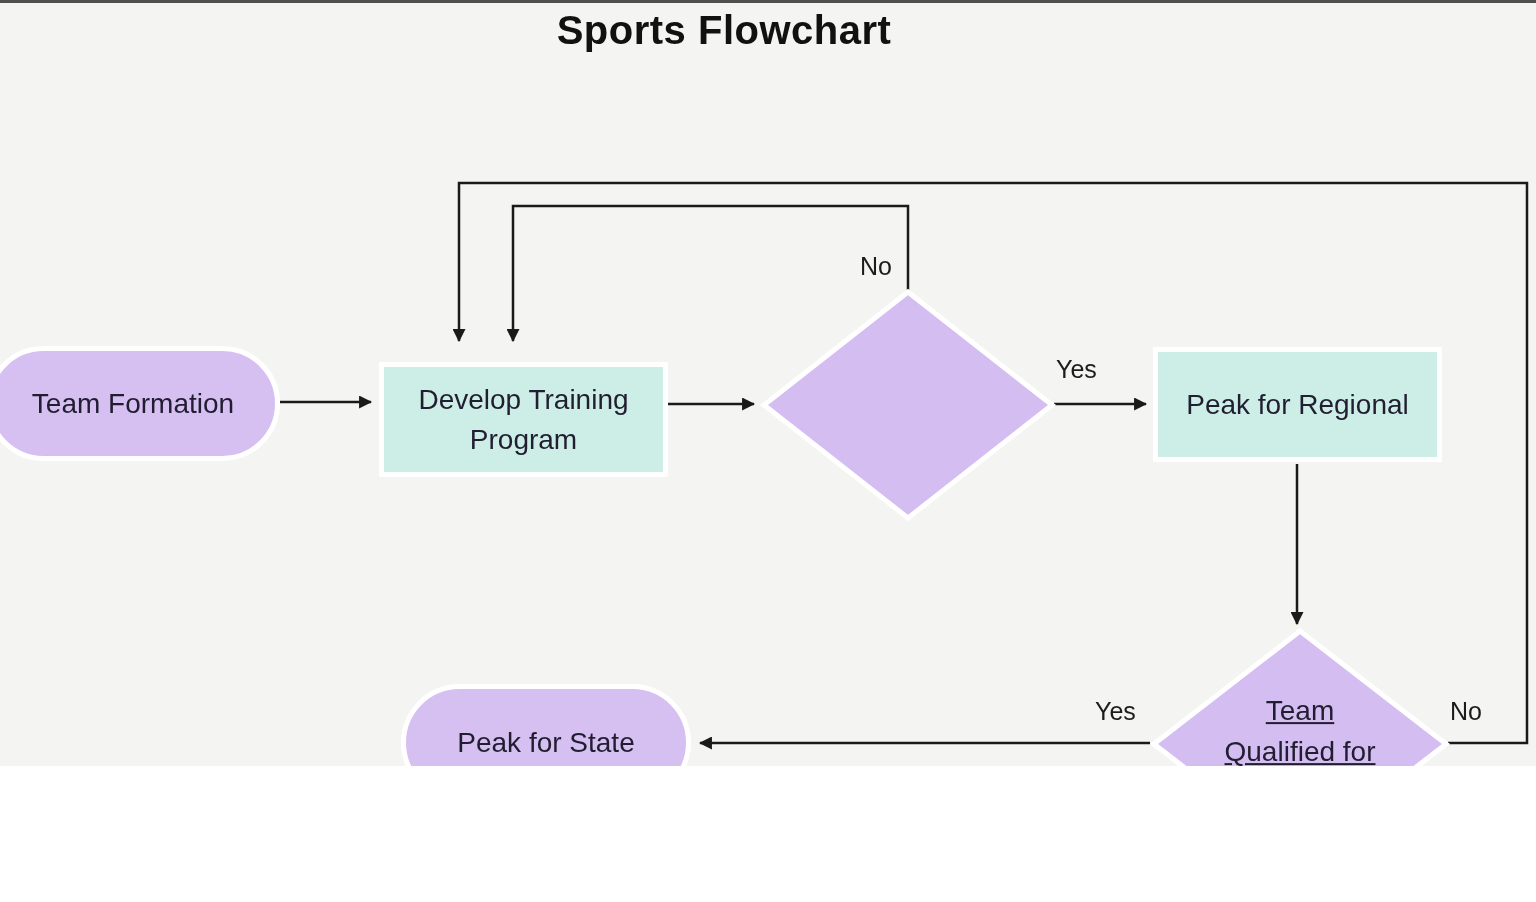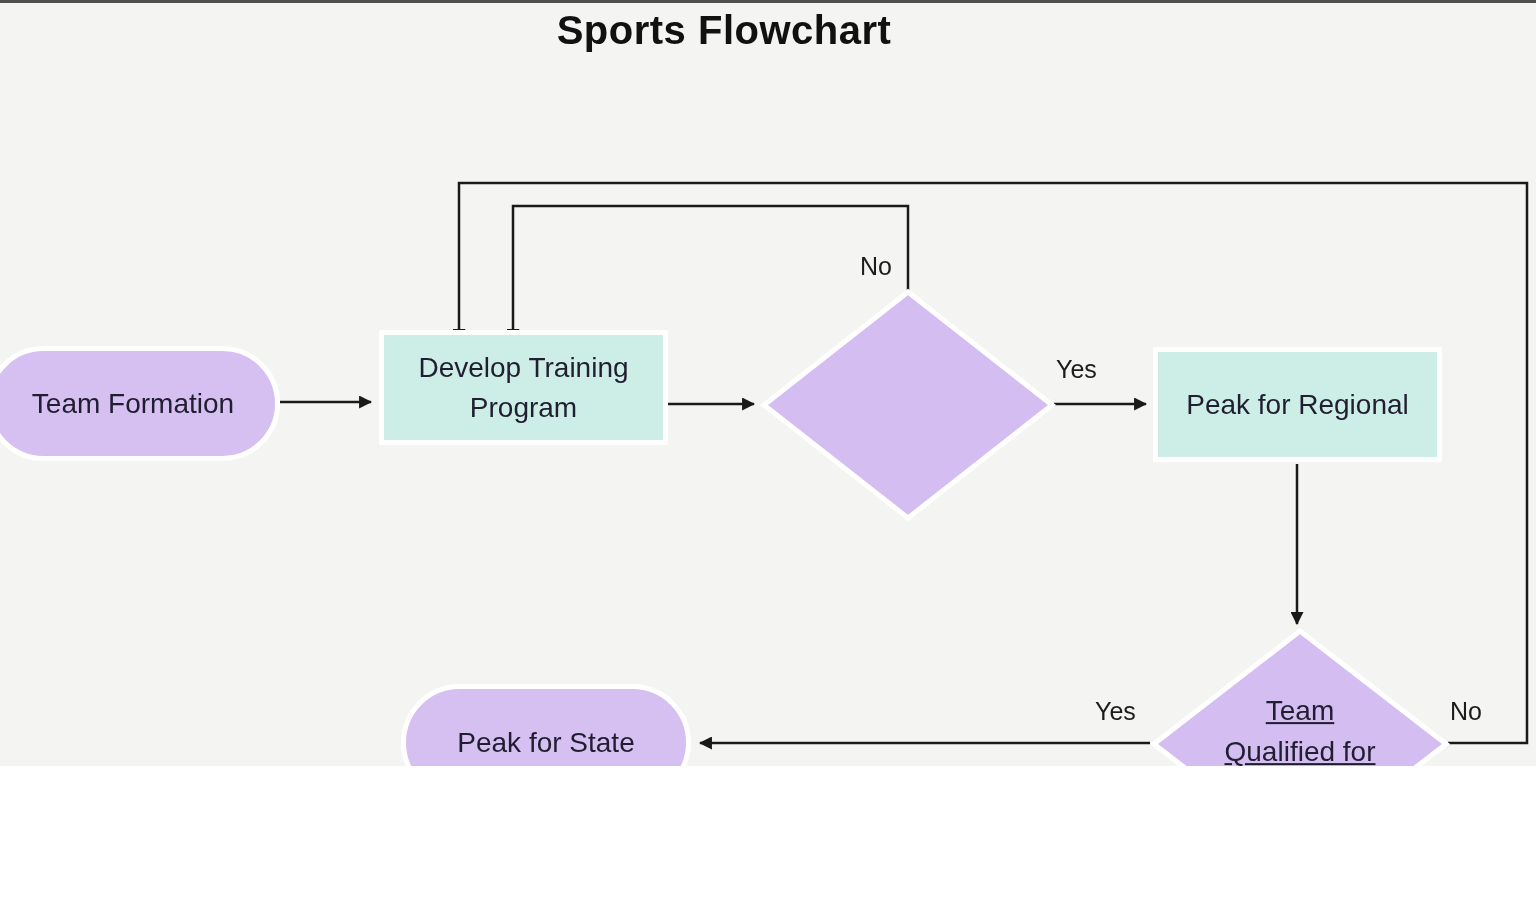--- a/index.html
+++ b/index.html
@@ -111,21 +111,21 @@
 
     <polygon points="908,292 1052,405 908,518 764,405" fill="#d4bdf1" stroke="#ffffff" stroke-width="5"></polygon>
 
     <polygon points="1300,631 1446,744 1300,857 1154,744" fill="#d4bdf1" stroke="#ffffff" stroke-width="5"></polygon>
   </svg>
 
   <div class="node pill" style="left:-14px; top:346px; width:294px; height:115px; border-radius:60px;">
     <span>Team Formation</span>
   </div>
 
-  <div class="node proc" style="left:379px; top:330px; width:289px; height:115px; padding:0 14px;justify-content:center;">
+  <div class="node proc" style="left:379px; top:362px; width:289px; height:115px; padding:0 14px;justify-content:center;">
     <span>Develop Training Program</span>
   </div>
 
   <div class="node pill" style="left:401px; top:684px; width:290px; height:117px; border-radius:60px;">
     <span>Peak for State</span>
   </div>
 
   <div class="node proc" style="left:1153px; top:347px; width:289px; height:115px; padding:0 10px;">
     <span>Peak for Regional</span>
   </div>

